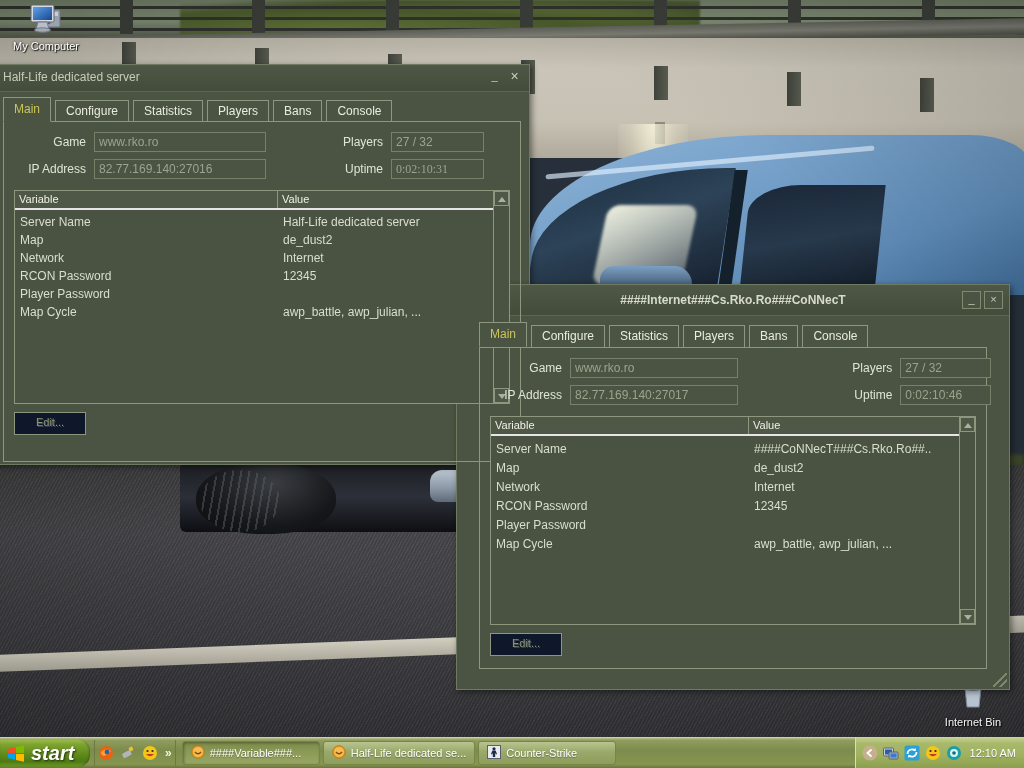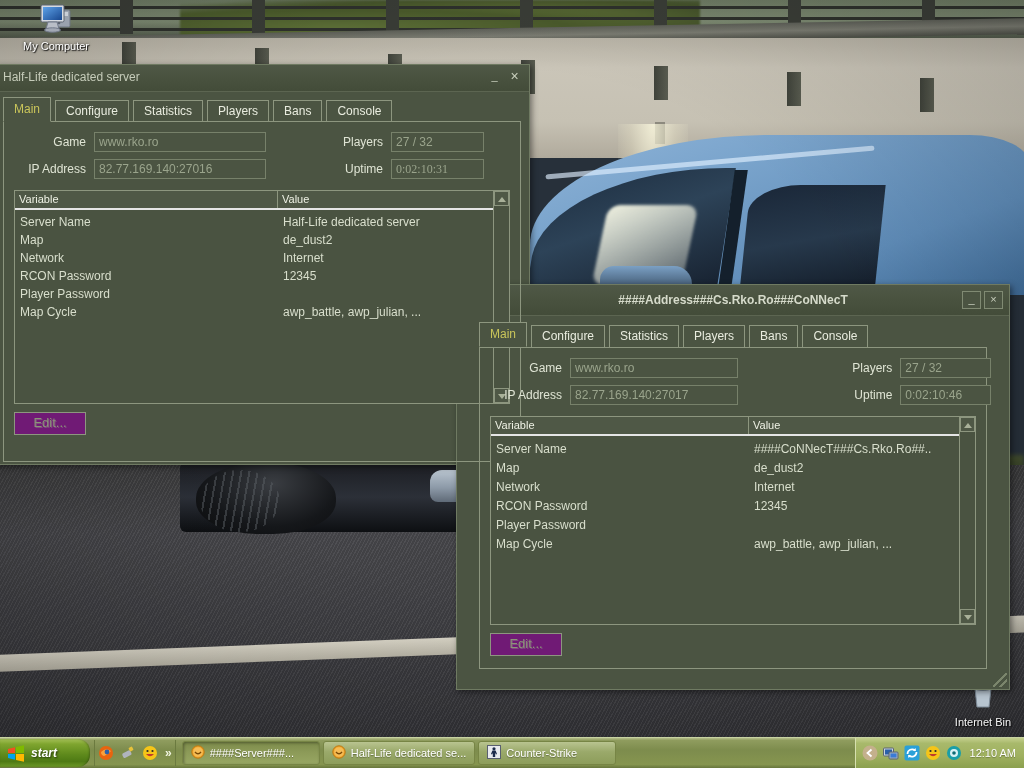--- a/index.html
+++ b/index.html
@@ -145,21 +145,21 @@
     border-radius: 50%;
   }
   .wp-vignette {
     position:absolute; left:0; top:0; width:1024px; height:740px;
     background: radial-gradient(ellipse at 50% 45%, rgba(0,0,0,0) 45%, rgba(0,0,0,0.18) 100%);
     pointer-events:none;
   }
 
   
   .desk-icon {
-    position:absolute; width:76px; text-align:center; cursor:default;margin-left:10px;
+    position:absolute; width:76px; text-align:center; cursor:default;
   }
   .desk-icon .glyph { display:block; margin:0 auto; }
   .desk-icon .dlabel {
     display:block; margin-top:2px;
     font-size:11px; color:#ffffff;
     text-shadow: 1px 1px 1px rgba(0,0,0,0.85), 0 0 3px rgba(0,0,0,0.7);
     line-height:12px;
   }
   #icon-mycomputer { left:8px; top:2px; }
   #icon-recyclebin { left:935px; top:680px; }
@@ -264,22 +264,22 @@
     border-left:4px solid transparent; border-right:4px solid transparent;
   }
   .vs-arrow.up { border-bottom:5px solid #a9b199; }
   .vs-arrow.down { border-top:5px solid #a9b199; }
   .vs-track { position:absolute; top:15px; bottom:15px; left:0; right:0; background:#4a5341; }
 
   .btn-edit {
     margin-top:8px;
     width:70px; height:21px;
     border:1px solid #8d967f;
-    background:#701a75;
-    font-size:13px; color:#8b9479;
+    background:#0f172a;
+    font-size:11px; color:#8b9479;
     text-align:center; line-height:19px;
     text-shadow: 1px 1px 0 rgba(160,170,145,0.35);
   }
   .resize-grip {
     position:absolute; right:2px; bottom:2px; width:14px; height:14px;
     background:
       linear-gradient(135deg, transparent 0 45%, #7b856c 45% 55%, transparent 55% 100%),
       linear-gradient(135deg, transparent 0 70%, #7b856c 70% 80%, transparent 80% 100%);
   }
 
@@ -293,21 +293,21 @@
   #start-button {
     height:28px; width:90px; margin-left:0;
     background: linear-gradient(to bottom,#a4c156 0%, #7fa52f 18%, #5f8a1c 55%, #4e7a14 80%, #6e9927 100%);
     border-radius: 0 12px 12px 0;
     display:flex; align-items:center; box-shadow: inset -1px 0 2px rgba(0,0,0,0.25);
   }
   #start-button .sb-flag {
     width:18px; height:17px; margin-left:7px; position:relative;
   }
   #start-button .sb-text {
-    margin-left:6px; font-style:italic; font-weight:bold; font-size:12px;
+    margin-left:6px; font-style:italic; font-weight:bold; font-size:20px;
     color:#ffffff; text-shadow: 1px 1px 2px rgba(0,0,0,0.6);
     font-family:"Liberation Sans", sans-serif;
   }
   #quicklaunch {
     display:flex; align-items:center; height:26px;
     margin-left:4px; padding:0 3px; gap:6px;
     border-left:1px solid #6b7a3f; border-right:1px solid #6b7a3f;
   }
   .ql-icon { width:16px; height:16px; position:relative; }
   .ql-more { color:#f1f5e0; font-size:12px; font-weight:bold; margin-left:1px; }
@@ -511,21 +511,21 @@
         </div>
       </div>
 
       <div class="btn-edit">Edit...</div>
     </div>
   </div>
 
   <div class="win" id="win-front" style="left:456px; top:284px; width:552px; height:404px;">
 
     <div class="win-titlebar" style="height:30px;">
-      <div class="win-title center" style="top:8px;">####Address###Cs.Rko.Ro###CoNNecT</div>
+      <div class="win-title center" style="top:8px;">####Internet###Cs.Rko.Ro###CoNNecT</div>
       <div class="titlebtns" style="top:6px;">
         <div class="tbtn">_</div>
         <div class="tbtn">×</div>
       </div>
     </div>
 
     <div class="tabstrip" style="margin:7px 22px 0 22px;">
       <div class="tab active">Main</div>
       <div class="tab">Configure</div>
       <div class="tab">Statistics</div>
@@ -648,21 +648,21 @@
 
     <div id="tasklist">
       <div class="taskbtn active">
         <span>
           <svg width="14" height="14" viewBox="0 0 14 14">
             <circle cx="7" cy="7" r="6.2" fill="#f0a62c" stroke="#b97612"></circle>
             <path d="M7 2.2 A4.8 4.8 0 0 1 7 11.8 A4.8 4.8 0 0 1 7 2.2" fill="#f5bc56"></path>
             <path d="M4 7 Q7 10.5 10 7" stroke="#7a4a06" stroke-width="1.4" fill="none"></path>
           </svg>
         </span>
-        <span class="tb-label">####Server###...</span>
+        <span class="tb-label">####Variable###...</span>
       </div>
 
       <div class="taskbtn">
         <span>
           <svg width="14" height="14" viewBox="0 0 14 14">
             <circle cx="7" cy="7" r="6.2" fill="#f0a62c" stroke="#b97612"></circle>
             <path d="M7 2.2 A4.8 4.8 0 0 1 7 11.8 A4.8 4.8 0 0 1 7 2.2" fill="#f5bc56"></path>
             <path d="M4 7 Q7 10.5 10 7" stroke="#7a4a06" stroke-width="1.4" fill="none"></path>
           </svg>
         </span>

